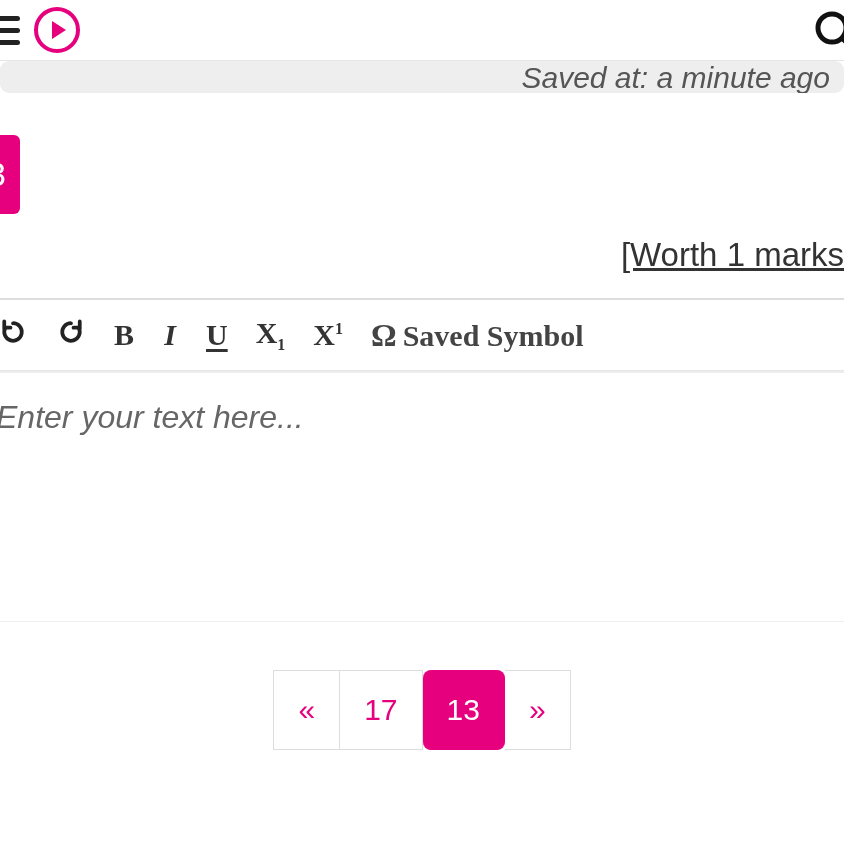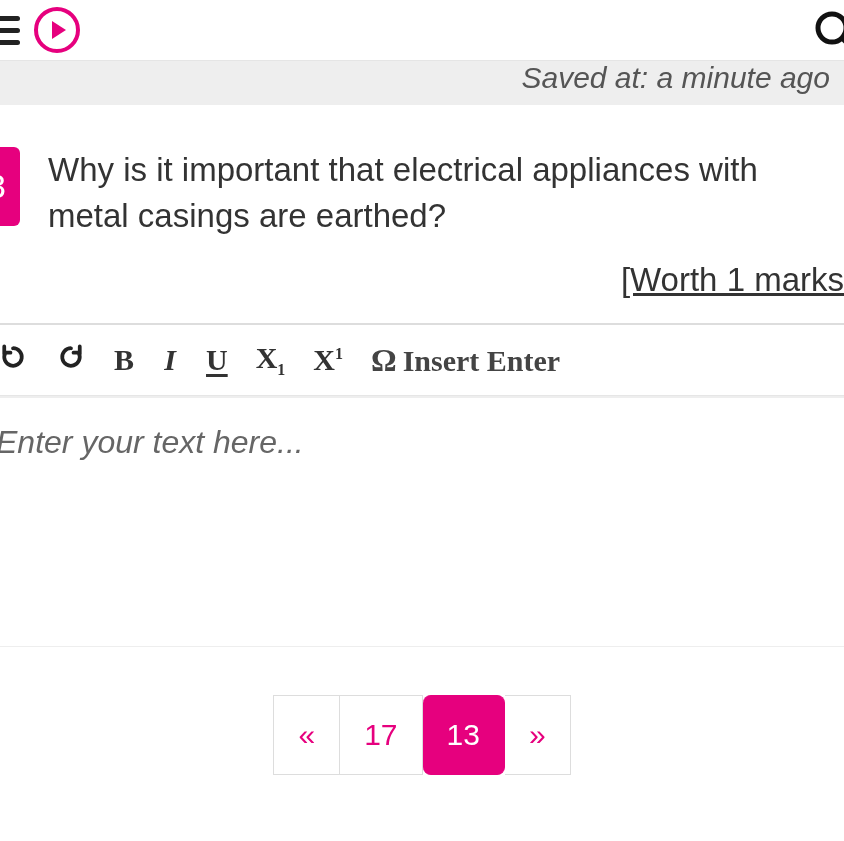--- a/index.html
+++ b/index.html
@@ -23,29 +23,30 @@
   }
   .brand-logo .triangle {
     width: 0; height: 0; border-left: 14px solid #e6007e; border-top: 9px solid transparent; border-bottom: 9px solid transparent;
     margin-left:4px;
   }
   .search-container { padding-right:0; margin-right:-12px;}
   .search-icon svg { display:block; }
 
   .saved-banner {
     background: #eeeeee;
-    height: 44px;
+    height: 32px;
     display:flex;
     align-items:flex-start;
     justify-content:flex-end;
     padding-right: 14px;
     font-style: italic;
     color: #555;
     font-size: 30px;
     overflow:hidden;
+    border-radius:9px;
   }
 
   .question-block {
     display:flex;
     padding: 42px 4px 20px 0;
     gap: 28px;
     align-items:flex-start;
   }
   .q-number {
     background: #e6007e;
@@ -151,21 +152,20 @@
     </span>
   </div>
 </div>
 
 <div class="saved-banner">
   <span>Saved at: a minute ago</span>
 </div>
 
 <div class="question-block">
   <div class="q-number">3</div>
-  <div class="q-text">Why is it important that electrical appliances with metal casings are earthed?</div>
 </div>
 <div class="worth-row">[Worth 1 marks</div>
 
 <div class="toolbar">
   <div class="tbtn redo">
     <svg width="30" height="30" viewBox="0 0 24 24">
         <path d="M12 5a7 7 0 1 1-6.3 4" fill="none" stroke="#222" stroke-width="3" stroke-linecap="round"></path>
         <path d="M6 4v5h5" fill="none" stroke="#222" stroke-width="3" stroke-linecap="round" transform="translate(-1,-0.5)"></path>
       </svg>
   </div>
@@ -178,21 +178,21 @@
   <div class="tbtn">B</div>
   <div class="tbtn italic">I</div>
   <div class="tbtn underline">U</div>
   <div class="tbtn">
     <span>X</span><sub class="subsup">1</sub>
   </div>
   <div class="tbtn">
     <span>X</span><sup class="subsup">1</sup>
   </div>
   <div class="tbtn insert-symbol">
-    <span class="omega">Ω</span><span>Insert Enter</span>
+    <span class="omega">Ω</span><span>Saved Symbol</span>
   </div>
 </div>
 
 <div class="editor-area">
   <span>Enter your text here...</span>
 </div>
 
 <div class="divider"></div>
 
 <div class="pagination">

